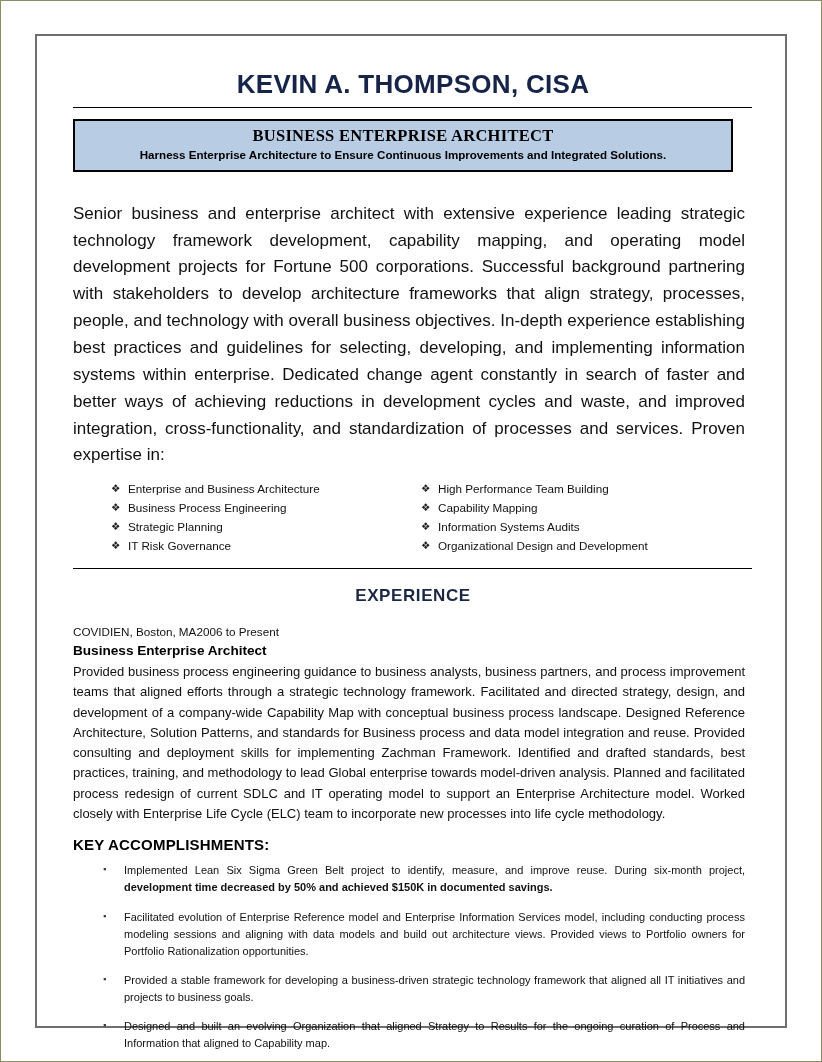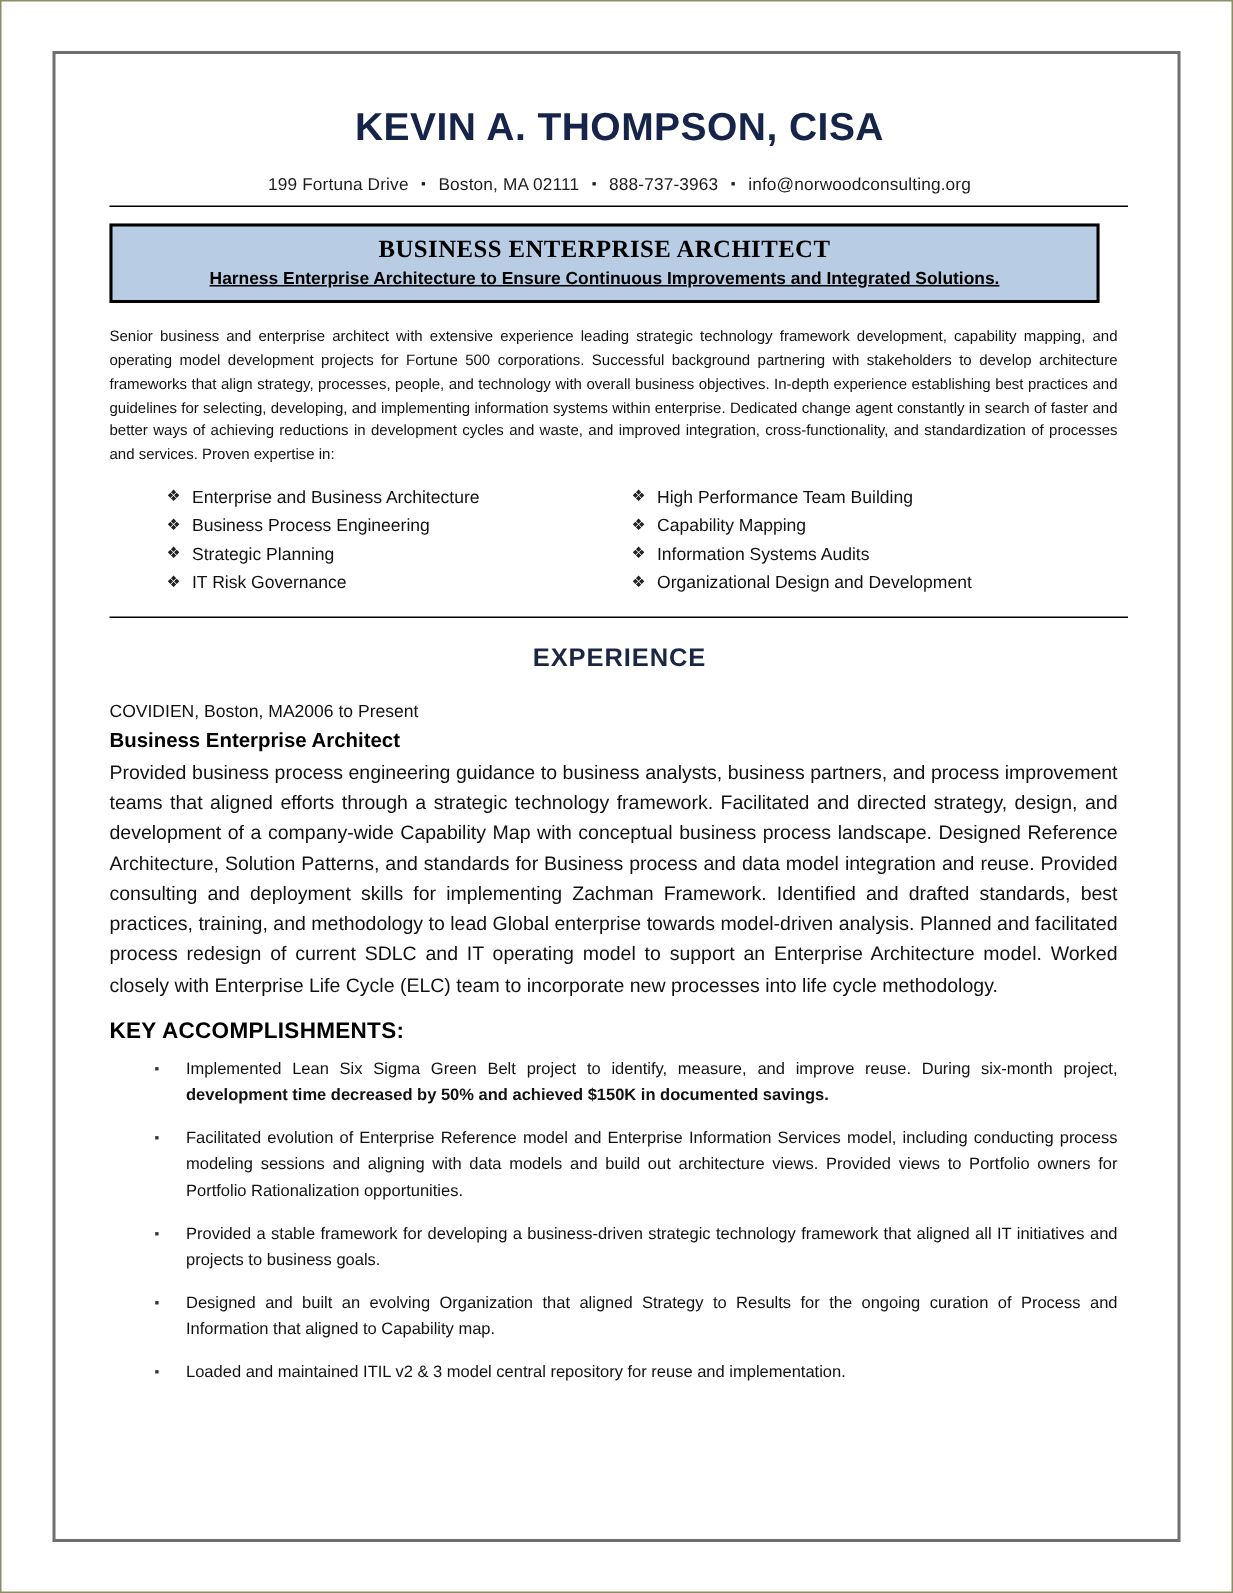--- a/index.html
+++ b/index.html
@@ -95,29 +95,28 @@
     letter-spacing: 0.3px;
     line-height: 1.25;
   }
   .banner-tagline {
     font-family: "Liberation Sans", sans-serif;
     font-weight: bold;
     font-size: 11.6px;
     color: #000000;
     margin-top: 2px;
     line-height: 1.25;
-    text-decoration: underline;
   }
 
   
   .summary {
-    margin-top: 15px;
+    margin-top: 29px;
     width: 672px;
     font-family: "Liberation Sans", sans-serif;
-    font-size: 10px;
+    font-size: 17px;
     line-height: 1.58;
     color: #111111;
     text-align: justify;
   }
 
   
   .skills-wrap {
     margin-top: 11px;
     display: flex;
     padding-left: 38px;
@@ -234,29 +233,20 @@
 </head>
 <body>
 
 <div id="outer-frame"></div>
 
 <div id="page-sheet">
   <div id="page-content">
 
     <div class="name-heading">KEVIN A. THOMPSON, CISA</div>
 
-    <div class="contact-line">
-      <span>199 Fortuna Drive</span>
-      <span class="contact-sep">▪</span>
-      <span>Boston, MA 02111</span>
-      <span class="contact-sep">▪</span>
-      <span>888-737-3963</span>
-      <span class="contact-sep">▪</span>
-      <span>info@norwoodconsulting.org</span>
-    </div>
 
     <div class="rule-top"></div>
 
     <div class="title-banner">
       <div class="banner-title">BUSINESS ENTERPRISE ARCHITECT</div>
       <div class="banner-tagline">Harness Enterprise Architecture to Ensure Continuous Improvements and Integrated Solutions.</div>
     </div>
 
     <div class="summary">Senior business and enterprise architect with extensive experience leading strategic technology framework development, capability mapping, and operating model development projects for Fortune 500 corporations. Successful background partnering with stakeholders to develop architecture frameworks that align strategy, processes, people, and technology with overall business objectives.  In-depth experience establishing best practices and guidelines for selecting, developing, and implementing information systems within enterprise. Dedicated change agent constantly in search of faster and better ways of achieving reductions in development cycles and waste, and improved integration, cross-functionality, and standardization of processes and services. Proven expertise in:</div>
 

